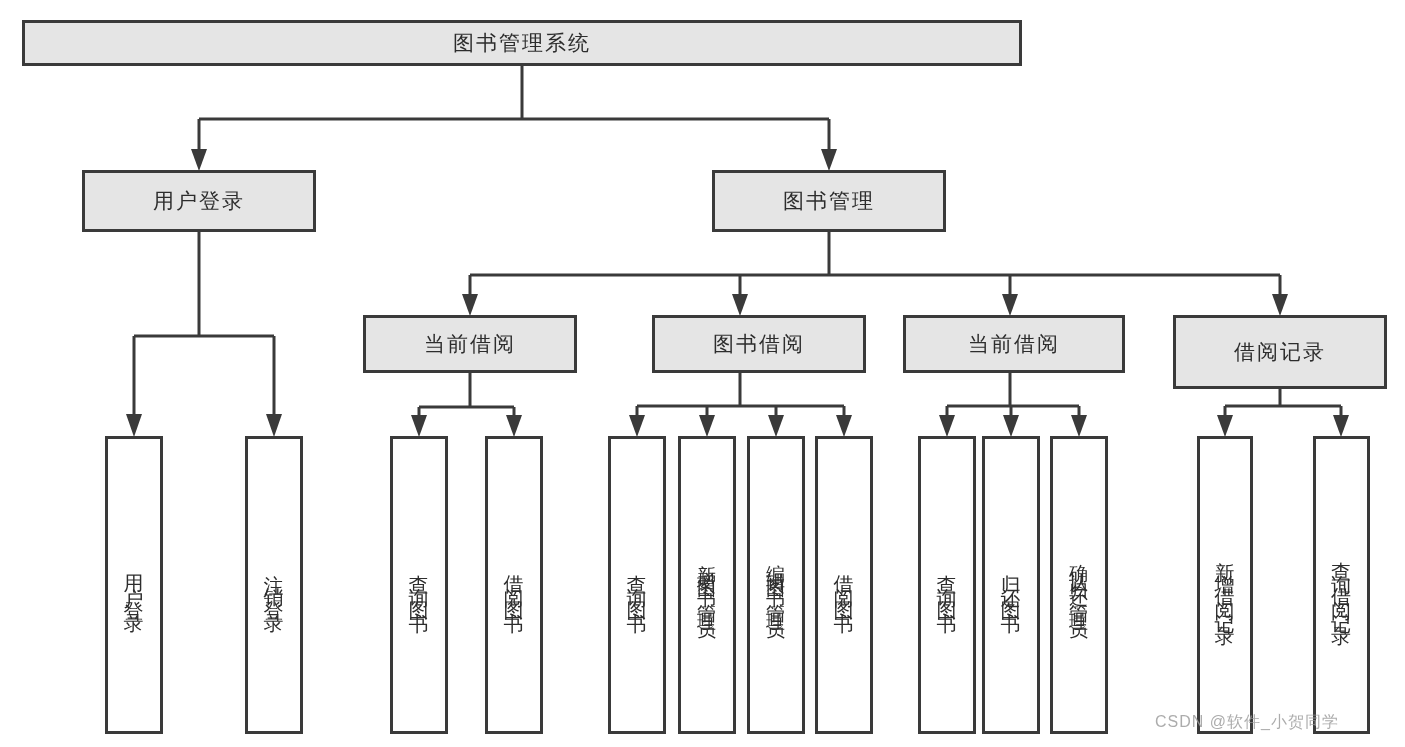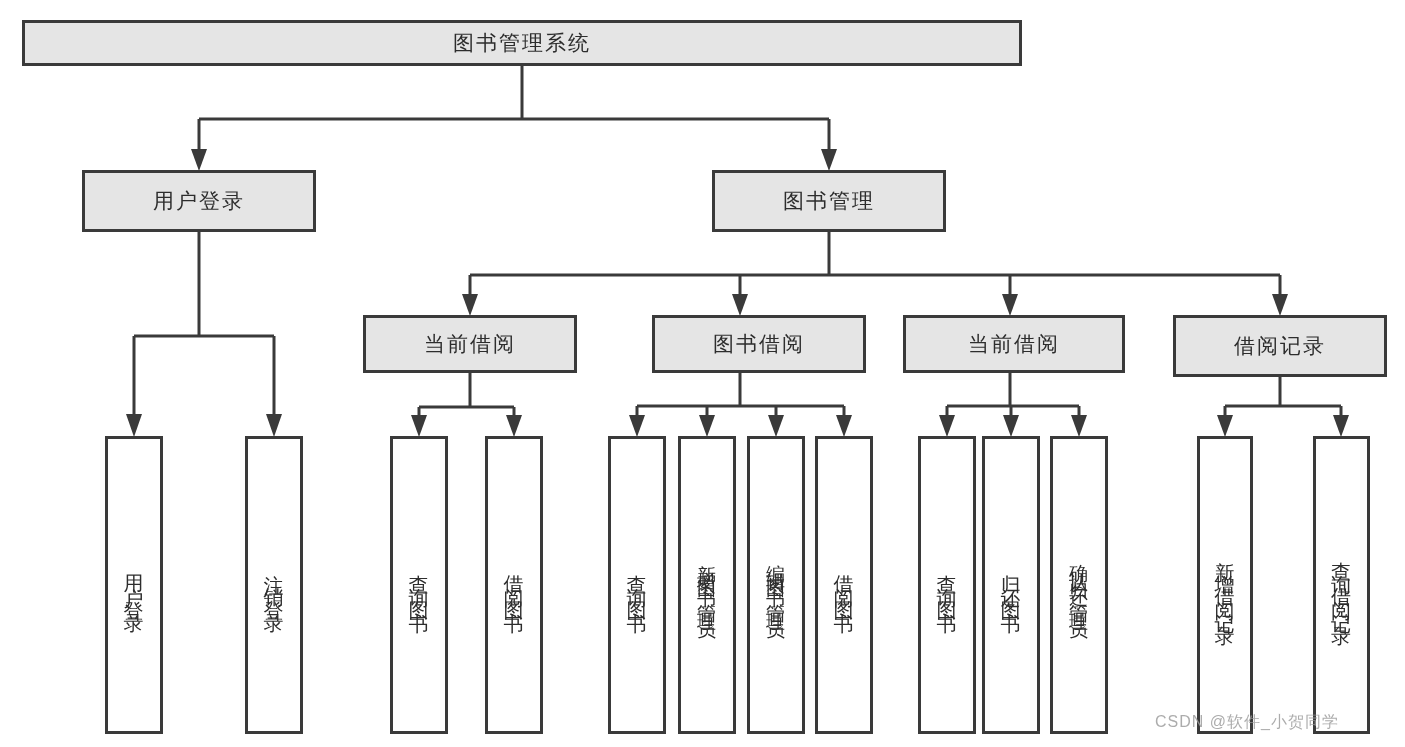--- a/index.html
+++ b/index.html
@@ -61,21 +61,21 @@
     letter-spacing: 8px;
   }
   
   #node-root            { left: 22px;  top: 20px;  width: 1000px; height: 46px; }
   #node-user-login      { left: 82px;  top: 170px; width: 234px;  height: 62px; }
   #node-book-management { left: 712px; top: 170px; width: 234px;  height: 62px; text-align: center; }
 
   #node-new-book-recommend { left: 363px;  top: 315px; width: 214px; height: 58px; }
   #node-book-borrow        { left: 633px;  top: 315px; width: 214px; height: 58px; margin-left: 19px; }
   #node-current-borrow     { left: 903px;  top: 315px; width: 222px; height: 58px; }
-  #node-borrow-records     { left: 1173px; top: 315px; width: 214px; height: 62px; }
+  #node-borrow-records     { left: 1173px; top: 315px; width: 214px; height: 74px; }
 
   #leaf-user-login   { left: 105px; }
   #leaf-logout       { left: 245px; }
   #leaf-rec-query    { left: 390px; }
   #leaf-rec-borrow   { left: 485px; }
   #leaf-bb-query     { left: 608px; }
   #leaf-bb-add       { left: 678px; }
   #leaf-bb-edit      { left: 747px; }
   #leaf-bb-borrow    { left: 815px; }
   #leaf-cb-query     { left: 918px; }

